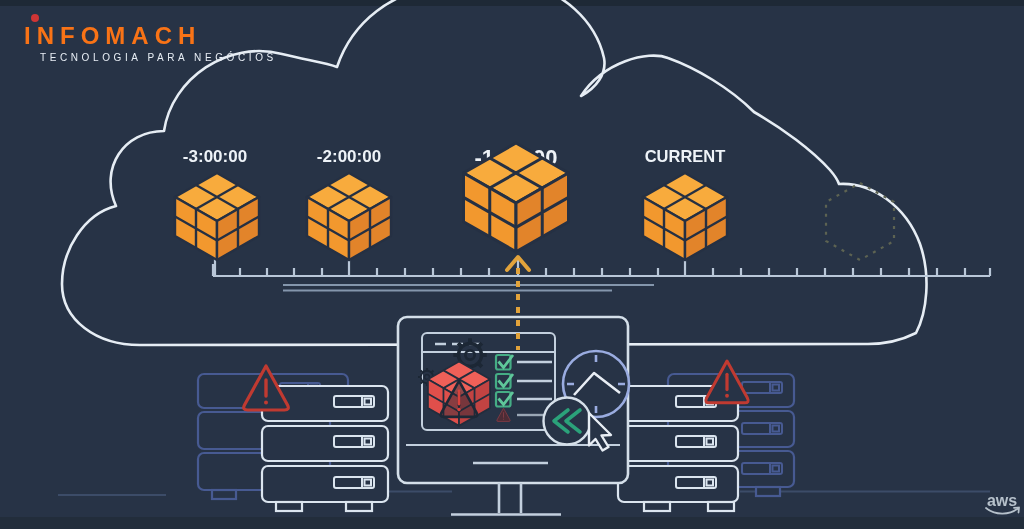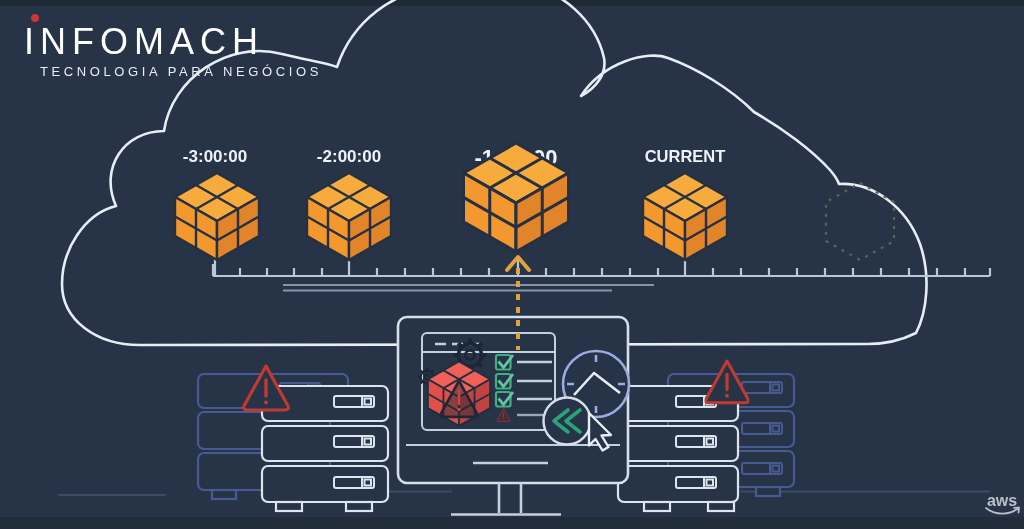--- a/index.html
+++ b/index.html
@@ -2,23 +2,23 @@
 <html><head>
 <meta charset="utf-8">
 <style>
   html,body{margin:0;padding:0;background:#273346;width:1024px;height:529px;overflow:hidden;
             font-family:"Liberation Sans",sans-serif;}
   .stage{position:relative;width:1024px;height:529px;background:#273346;}
   .stage svg{position:absolute;left:0;top:0;}
   
   .brand{position:absolute;left:24px;top:12px;z-index:5;}
   .brand-dot{position:absolute;left:7px;top:2px;width:8px;height:8px;border-radius:50%;background:#cf3535;}
-  .brand-name{color:#ffffff;font-weight:normal;font-size:36px;letter-spacing:6px;line-height:1;
+  .brand-name{color:#f97316;font-weight:bold;font-size:24px;letter-spacing:6px;line-height:1;
               padding-top:12px;font-stretch:condensed;}
-  .brand-tagline{color:#e8eef5;font-size:13px;letter-spacing:3.6px;margin-top:4px;padding-left:16px;}
+  .brand-tagline{color:#e8eef5;font-size:10px;letter-spacing:3.6px;margin-top:4px;padding-left:16px;}
   text{font-family:"Liberation Sans",sans-serif;}
 </style>
 </head>
 <body>
 
 <div class="stage">
 
   <svg width="1024" height="529" viewBox="0 0 1024 529">
     <defs>
 

